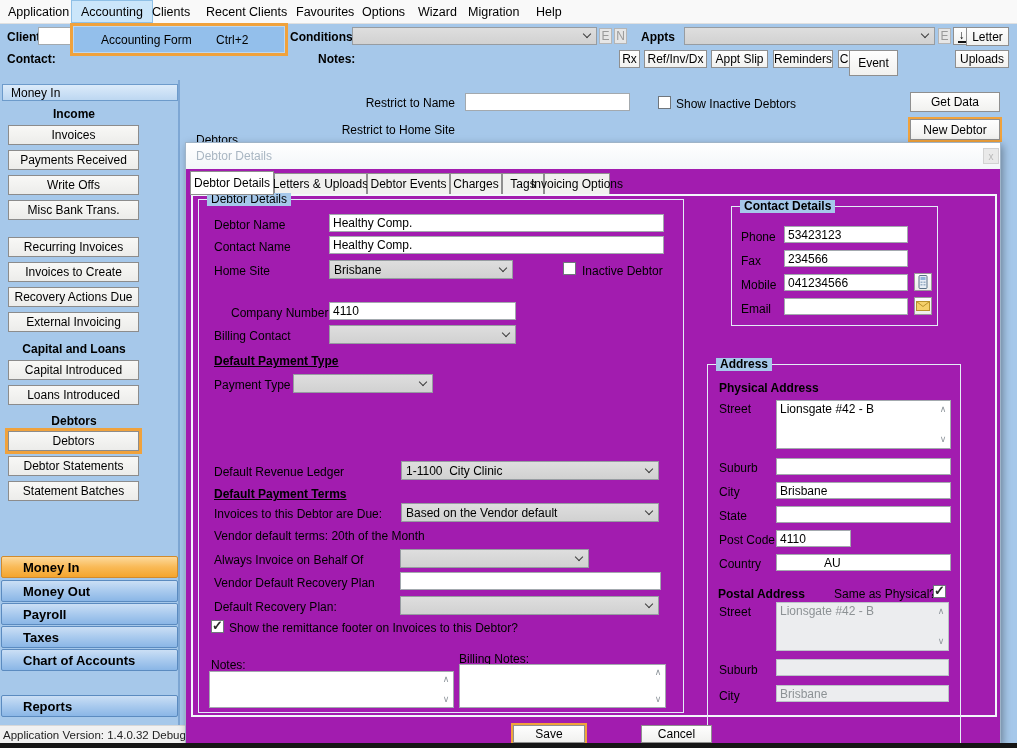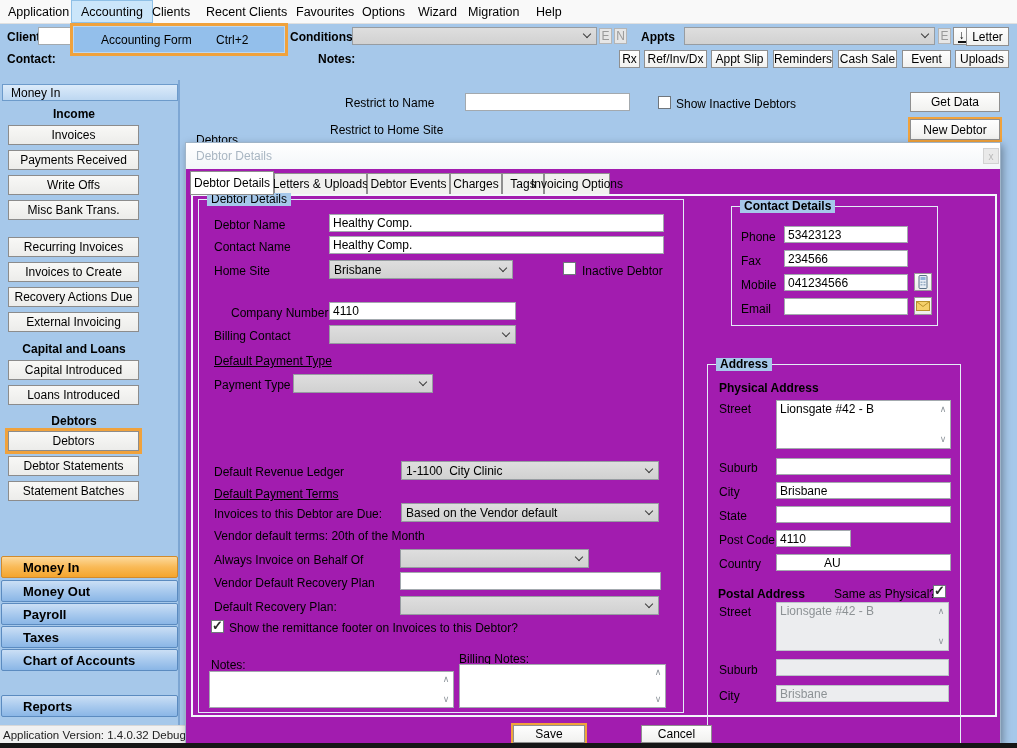--- a/index.html
+++ b/index.html
@@ -2,21 +2,21 @@
 <html><head>
 <meta charset="utf-8">
 <style>
   *{margin:0;padding:0;box-sizing:border-box}
   html,body{background:#5a5a5a}
   .screen{position:relative;width:1017px;height:748px;background:#a6c8ea;
     font-family:"Liberation Sans",sans-serif;font-size:12px;color:#000;overflow:hidden}
   .abs{position:absolute}
   .lbl{position:absolute;font-size:12px;white-space:nowrap;line-height:14px}
   .b{font-weight:bold}
-  .rt{text-align:left}
+  .rt{text-align:right}
   input.inp{position:absolute;background:#fff;border:1px solid #a3a9ae;font-size:12px;
     padding:0 3px;font-family:inherit;color:#000;outline:none}
   .dd{position:absolute;background:linear-gradient(#dedede,#d1d1d1);border:1px solid #979ca1;
     display:flex;align-items:center;padding:0 18px 0 4px;overflow:hidden}
   .dd .val{white-space:pre;font-size:12px}
   .chev{position:absolute;right:6px;top:50%;margin-top:-5px;width:6px;height:6px;
     border-right:1.5px solid #3c3c3c;border-bottom:1.5px solid #3c3c3c;transform:rotate(45deg)}
   .btn{position:absolute;background:linear-gradient(#fefefe,#f1f1ef);border:1px solid #8f8f8f;
     font-size:12px;display:flex;align-items:center;justify-content:center;font-family:inherit;white-space:nowrap}
   .cb{position:absolute;width:13px;height:13px;background:#fff;border:1px solid #70767c}
@@ -46,21 +46,21 @@
   .dialog{position:absolute;left:185px;top:142px;width:816px;height:602px;background:#a21caf;
     border:1px solid #9fb4c8;box-shadow:2px 3px 8px rgba(0,0,0,.35);z-index:20}
   .dtitle{position:absolute;left:0;top:0;width:100%;height:26px;background:linear-gradient(#ffffff,#f3f6f9)}
   .dtitle .t{position:absolute;left:10px;top:6px;font-size:12px;color:#a9b6c2}
   .dclose{position:absolute;left:797px;top:5px;width:16px;height:16px;background:#e9e9e9;
     border:1px solid #d2d2d2;color:#b9b9b9;font-size:10px;display:flex;align-items:center;justify-content:center}
   .tab{position:absolute;background:#f1f1ef;border:1px solid #8f8f8f;font-size:12px;
     display:flex;align-items:center;justify-content:center;white-space:nowrap}
   .tab.act{background:#fff;z-index:3}
   .dframe{position:absolute;left:5px;top:51px;width:806px;height:523px;border:2px solid #f3f7fb}
-  .hul{font-weight:normal;text-decoration:underline}
+  .hul{font-weight:bold;text-decoration:underline}
   .dis{background:#ecedef !important;color:#8d9295 !important;border-color:#bcc2c8 !important}
   .iconbtn{position:absolute;width:18px;height:18px;background:linear-gradient(#fdfdfd,#ededeb);
     border:1px solid #9a9a9a;display:flex;align-items:center;justify-content:center;padding:0}
   .statusbar{position:absolute;left:0;top:725px;width:190px;height:18px;background:#f1f1f1;
     border-top:1px solid #d8d8d8;border-right:1px solid #c8c8c8;overflow:hidden}
   .statusbar span{position:absolute;left:3px;top:3px;font-size:11.5px;color:#222;white-space:nowrap}
   .clip-label{position:absolute;left:196px;top:133px;height:9px;overflow:hidden;font-size:12px;z-index:5}
   .dlarrow{font-weight:bold;font-size:12px;border-bottom:2px solid #111;line-height:11px;padding:0 1px}
 </style>
 </head>
@@ -100,21 +100,21 @@
   </button>
   <button class="btn" style="left:966px;top:27px;width:43px;height:19px">Letter</button>
 
   <span class="lbl b" style="left:7px;top:52px">Contact:</span>
   <span class="lbl b" style="left:318px;top:52px">Notes:</span>
   <button class="btn" style="left:619px;top:50px;width:21px;height:18px">Rx</button>
   <button class="btn" style="left:644px;top:50px;width:63px;height:18px">Ref/Inv/Dx</button>
   <button class="btn" style="left:711px;top:50px;width:57px;height:18px">Appt Slip</button>
   <button class="btn" style="left:773px;top:50px;width:60px;height:18px">Reminders</button>
   <button class="btn" style="left:838px;top:50px;width:59px;height:18px">Cash Sale</button>
-  <button class="btn" style="left:902px;top:50px;width:49px;height:18px">Event</button>
+  <button class="btn" style="left:849px;top:50px;width:49px;height:26px">Event</button>
   <button class="btn" style="left:955px;top:50px;width:54px;height:18px">Uploads</button>
 
   <div class="menu-pop">
     <div class="menu-item-hl">
       <span style="position:absolute;left:27px">Accounting Form</span>
       <span style="position:absolute;left:142px">Ctrl+2</span>
     </div>
   </div>
 
   <div class="abs" style="left:178px;top:80px;width:2px;height:663px;background:#7ea7d4"></div>

